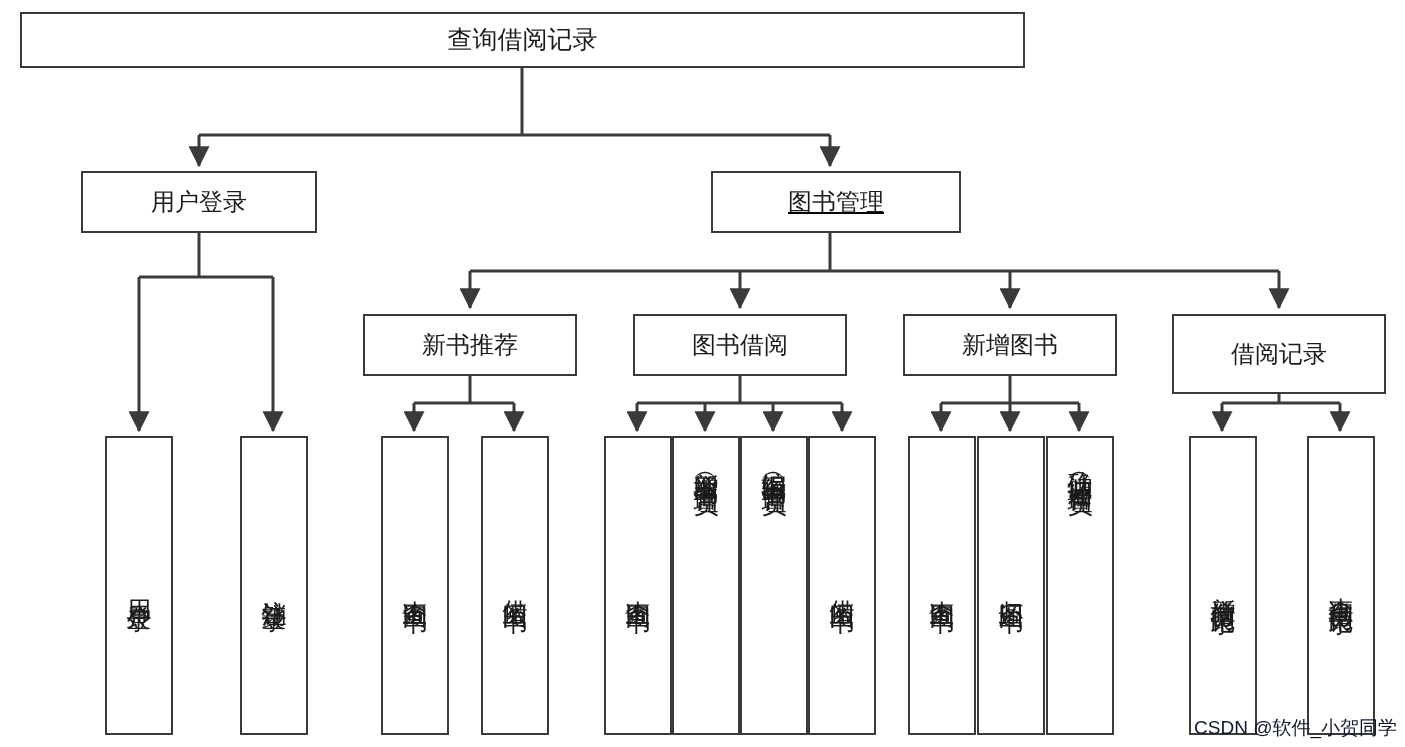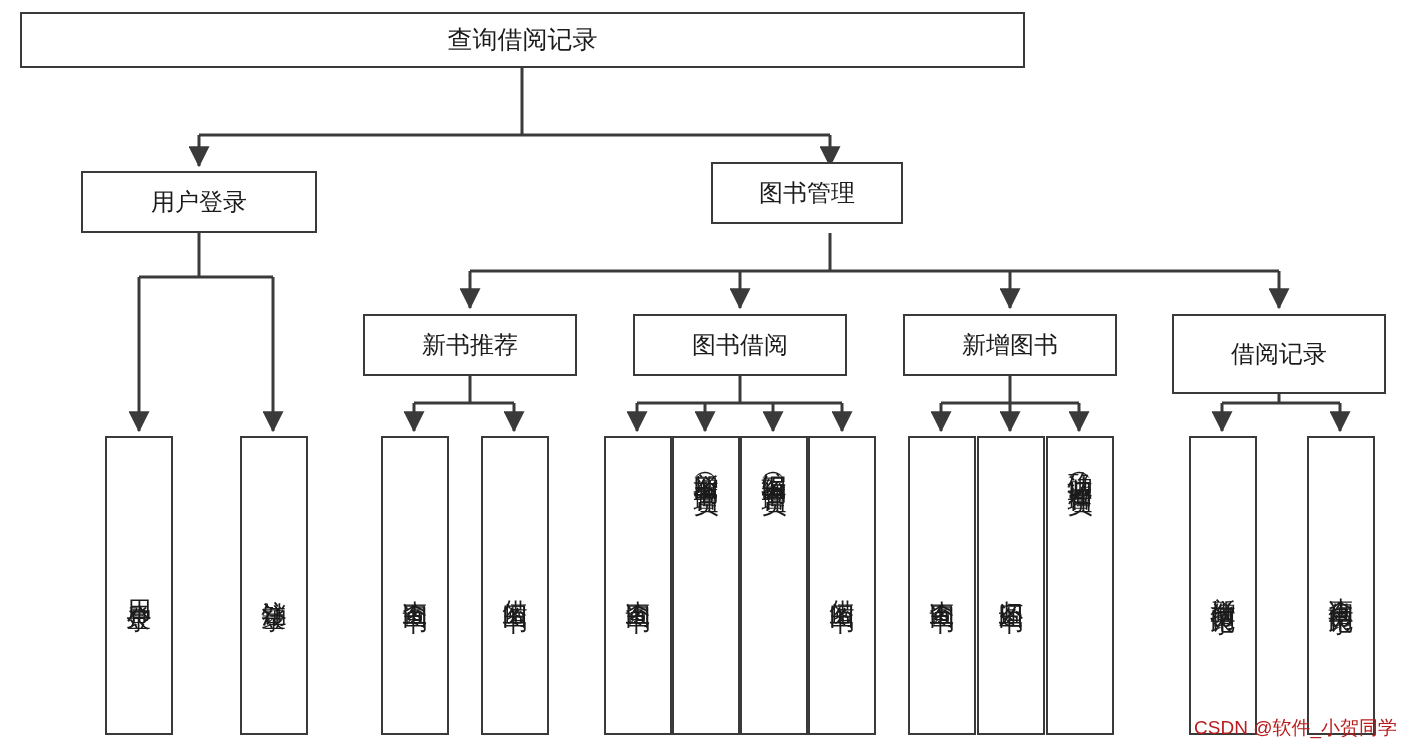--- a/index.html
+++ b/index.html
@@ -65,21 +65,21 @@
   }
   .node.leaf.centered {
     align-items: center;
     padding-top: 0;
   }
   #watermark {
     position: absolute;
     right: 8px;
     bottom: 6px;
     font-size: 19px;
-    color: #b91c1c;
+    color: #0f172a;
     white-space: nowrap;
     z-index: 5;
   }
 </style>
 </head>
 <body>
 
 <div id="diagram-canvas">
 
   <svg id="connector-layer" viewBox="0 0 1405 747" width="1405" height="747" xmlns="http://www.w3.org/2000/svg">
@@ -134,21 +134,21 @@
   </svg>
 
   <div class="node level-0" style="left:20px; top:12px; width:1005px; height:56px;">
     <span class="node-label">查询借阅记录</span>
   </div>
 
   <div class="node level-1" style="left:81px; top:171px; width:236px; height:62px;">
     <span class="node-label">用户登录</span>
   </div>
 
-  <div class="node level-1" style="left:711px; top:162px; width:192px; height:62px;">
+  <div class="node level-1" style="left:711px; top:171px; width:250px; height:62px;text-decoration:underline;">
     <span class="node-label">图书管理</span>
   </div>
 
   <div class="node level-2" style="left:363px; top:314px; width:214px; height:62px;">
     <span class="node-label">新书推荐</span>
   </div>
 
   <div class="node level-2" style="left:633px; top:314px; width:214px; height:62px;">
     <span class="node-label">图书借阅</span>
   </div>

